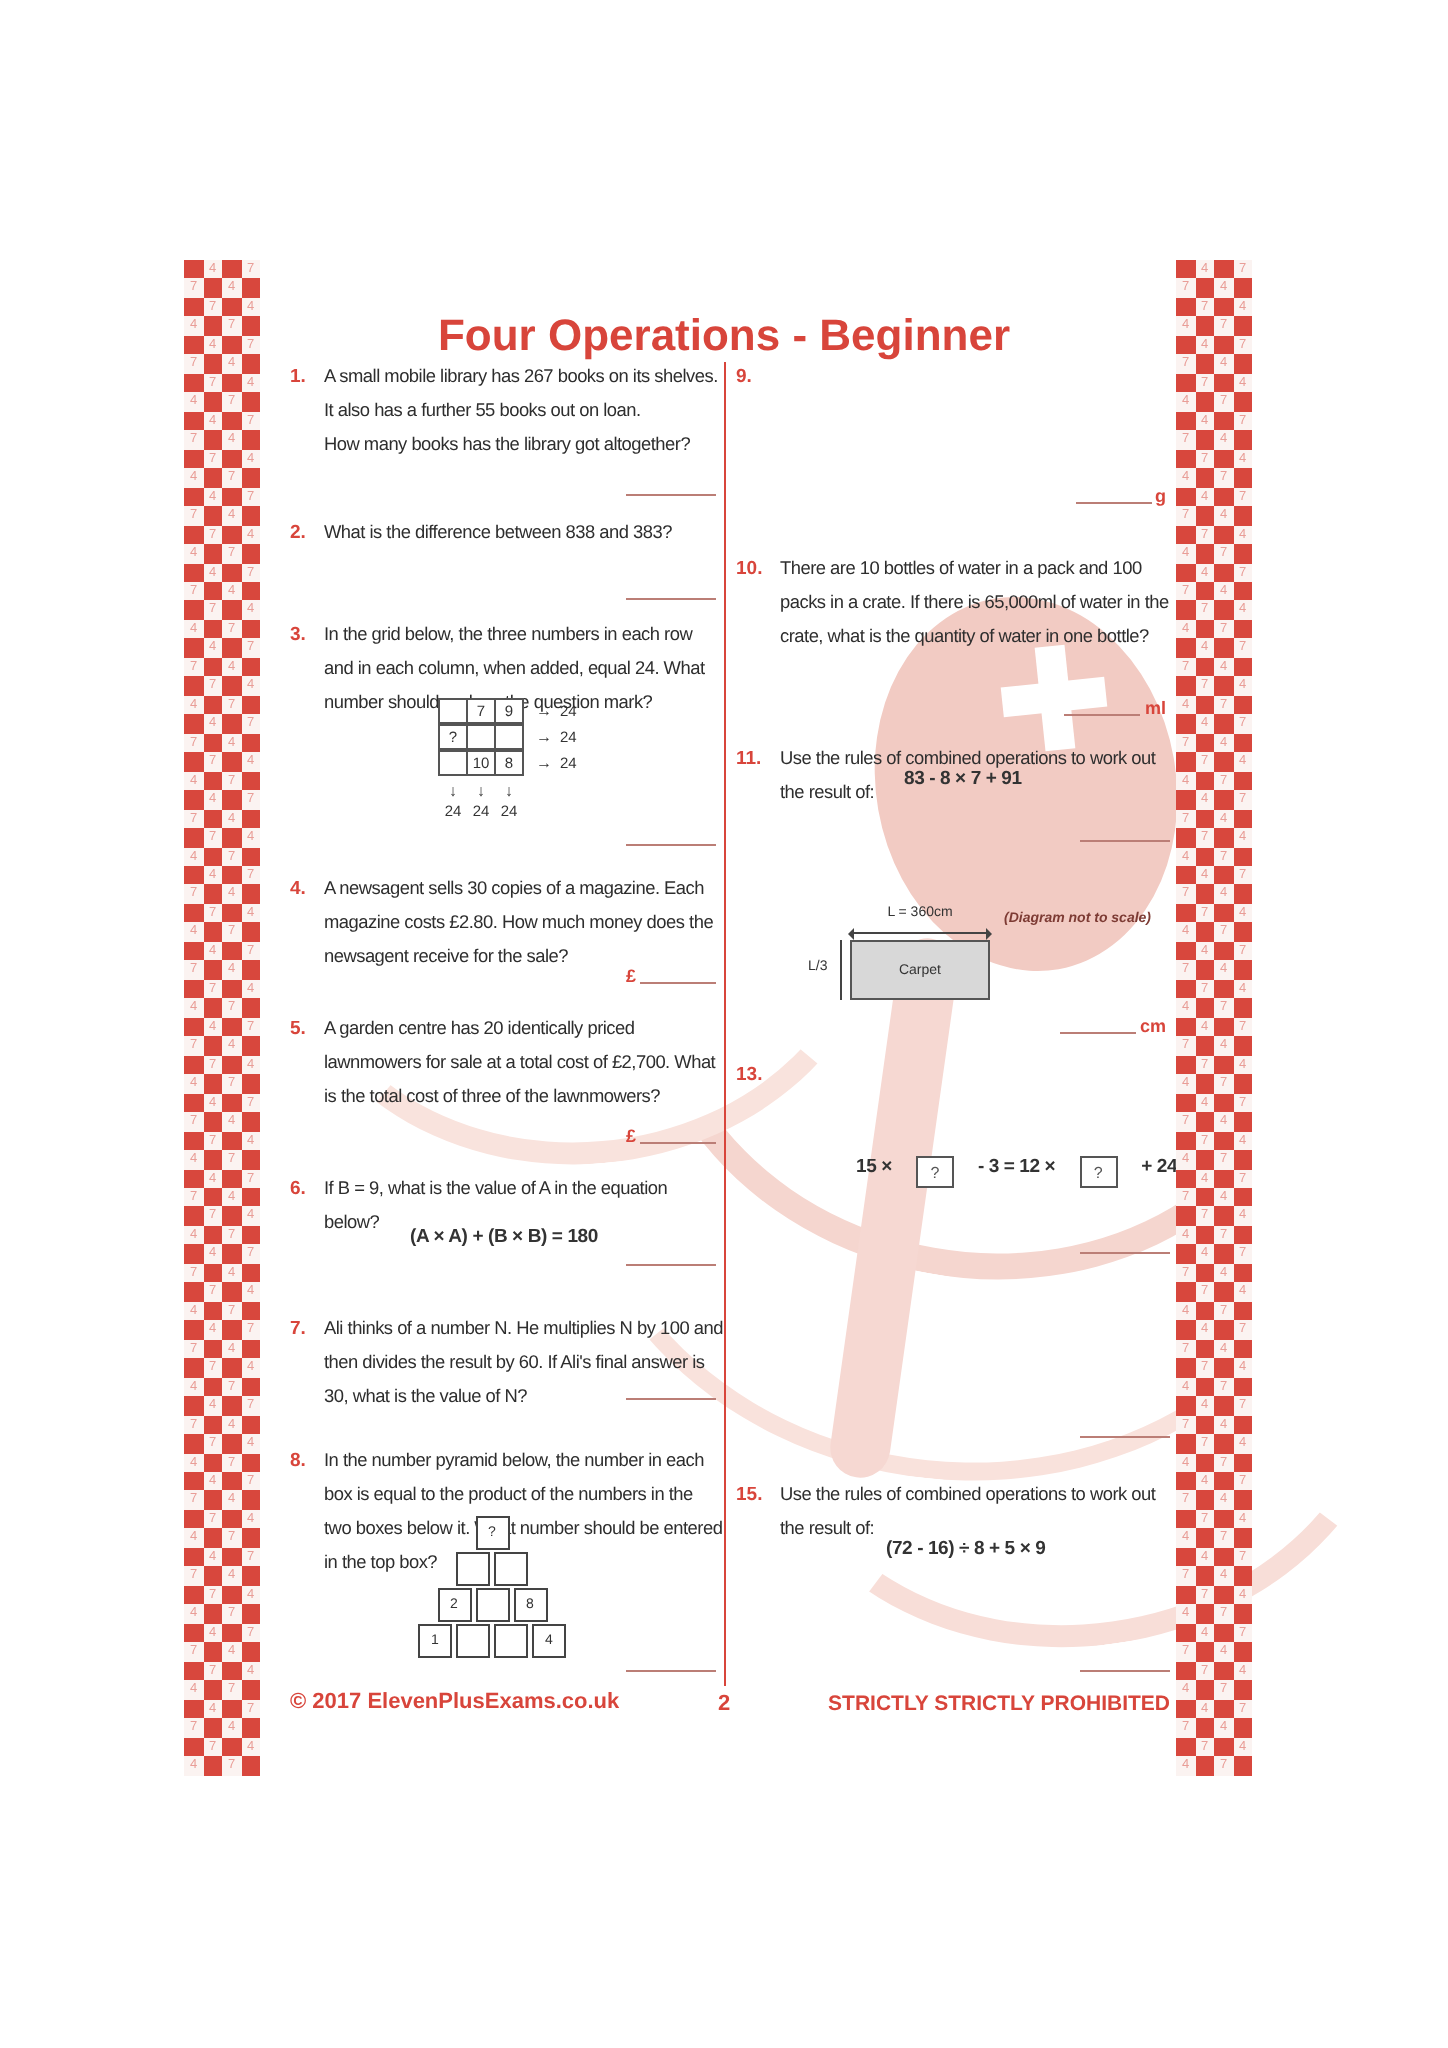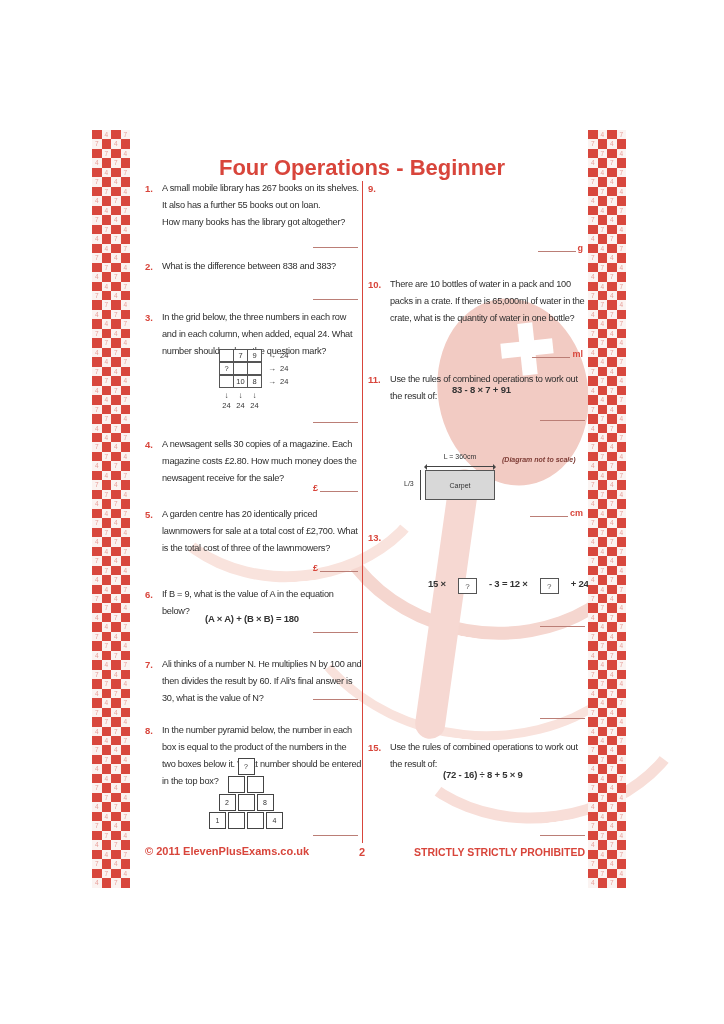--- a/index.html
+++ b/index.html
@@ -920,17 +920,17 @@
   <div class="ans r" style="top:625px">
       <span class="rule"></span>
     </div>
   <div class="ans r" style="top:717px">
       <span class="rule"></span>
     </div>
   <div class="ans r" style="top:834px">
       <span class="rule"></span>
     </div>
 
-  <div class="footer-left">© 2011 ElevenPlusExams.co.uk</div>
+  <div class="footer-left">© 2017 ElevenPlusExams.co.uk</div>
   <div class="page-num">2</div>
   <div class="footer-right">STRICTLY STRICTLY PROHIBITED</div>
 
 </div>
 
 </body></html>

